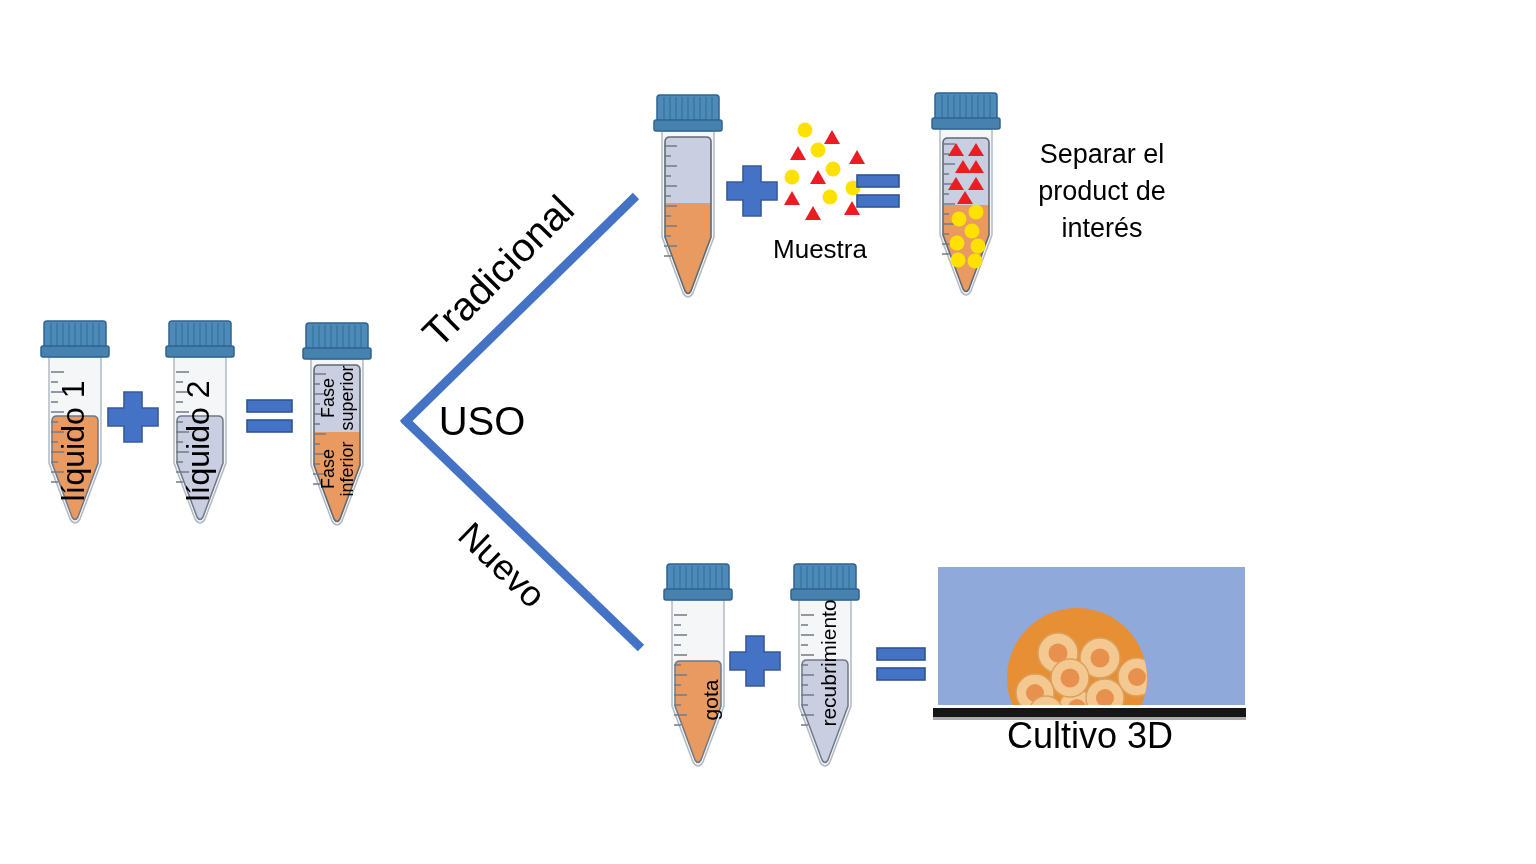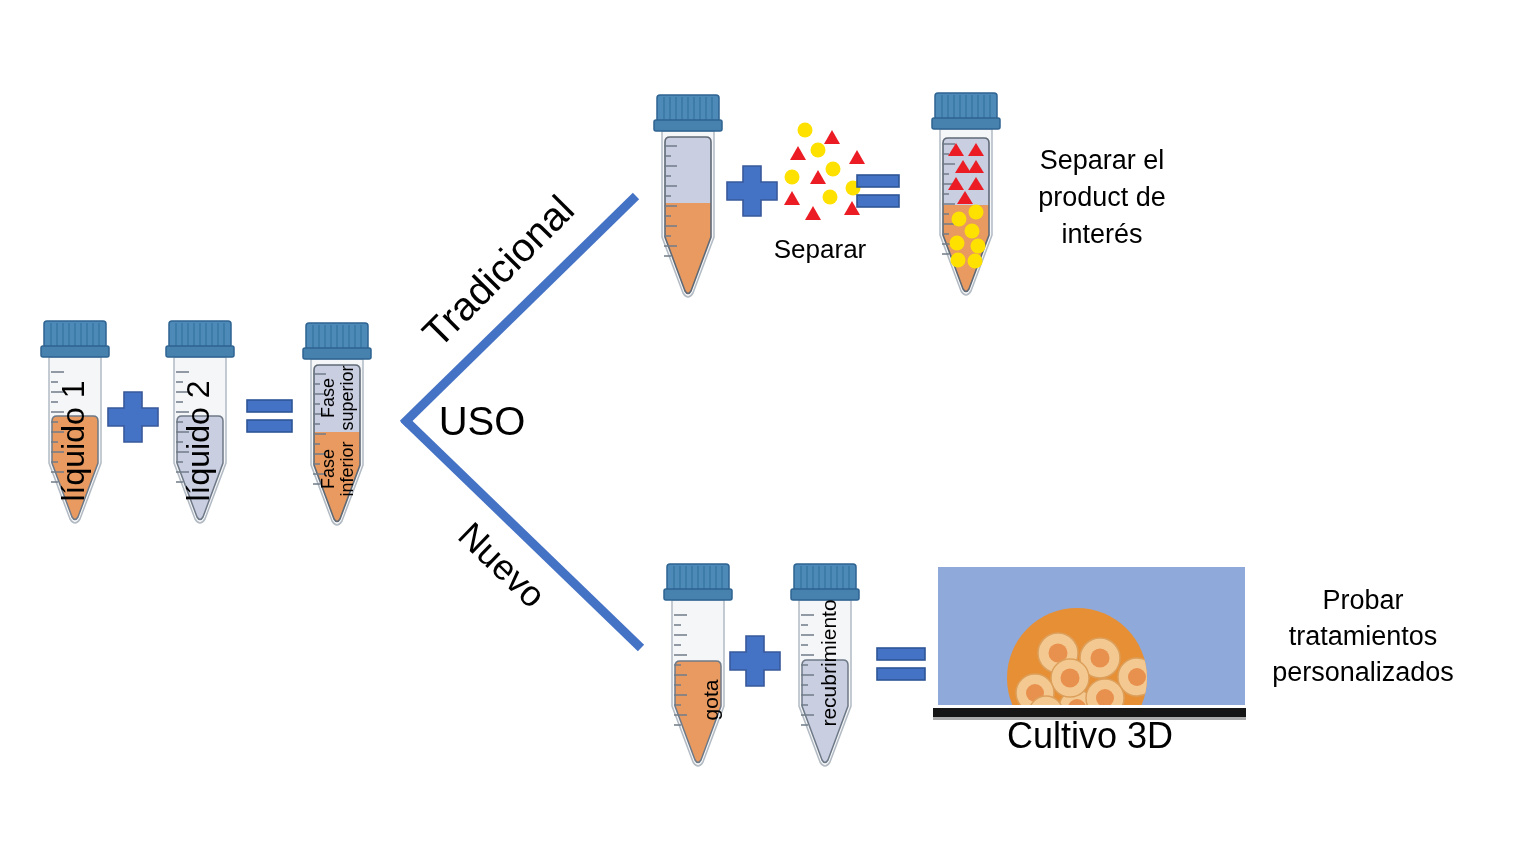--- a/index.html
+++ b/index.html
@@ -212,25 +212,22 @@
   <div class="label rot-neg90 fs-liquido" style="left:198px;top:441px">líquido 2</div>
   <div class="label rot-neg90 fs-fase" style="left:338px;top:398px">Fase
 superior</div>
   <div class="label rot-neg90 fs-fase" style="left:338px;top:469px">Fase
 inferior</div>
 
   <div class="label rot-neg45 fs-branch-big" style="left:498px;top:271px">Tradicional</div>
   <div class="label fs-branch-big" style="left:482px;top:421px">USO</div>
   <div class="label rot-pos44 fs-nuevo" style="left:502px;top:565px">Nuevo</div>
 
-  <div class="label fs-muestra" style="left:820px;top:250px">Separar</div>
-  <div class="label fs-caption" style="left:1102px;top:197px">Separar el
+  <div class="label fs-muestra" style="left:820px;top:250px">Muestra</div>
+  <div class="label fs-caption" style="left:1102px;top:191px">Separar el
 product de
 interés</div>
 
   <div class="label rot-neg90 fs-smalltube" style="left:711px;top:700px">gota</div>
   <div class="label rot-neg90 fs-smalltube" style="left:829px;top:663px">recubrimiento</div>
   <div class="label fs-cultivo" style="left:1090px;top:736px">Cultivo 3D</div>
-  <div class="label fs-caption2" style="left:1363px;top:636px">Probar
-tratamientos
-personalizados</div>
 
 </div>
 
 </body></html>

